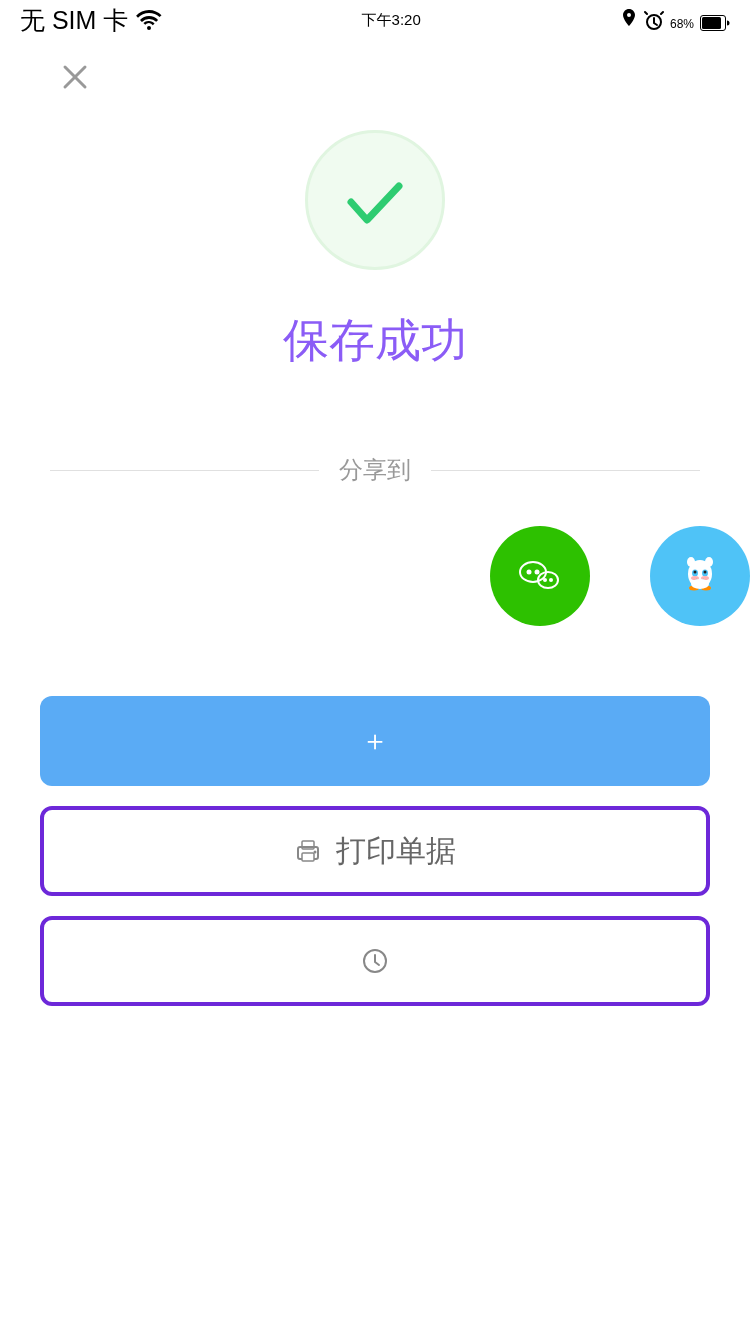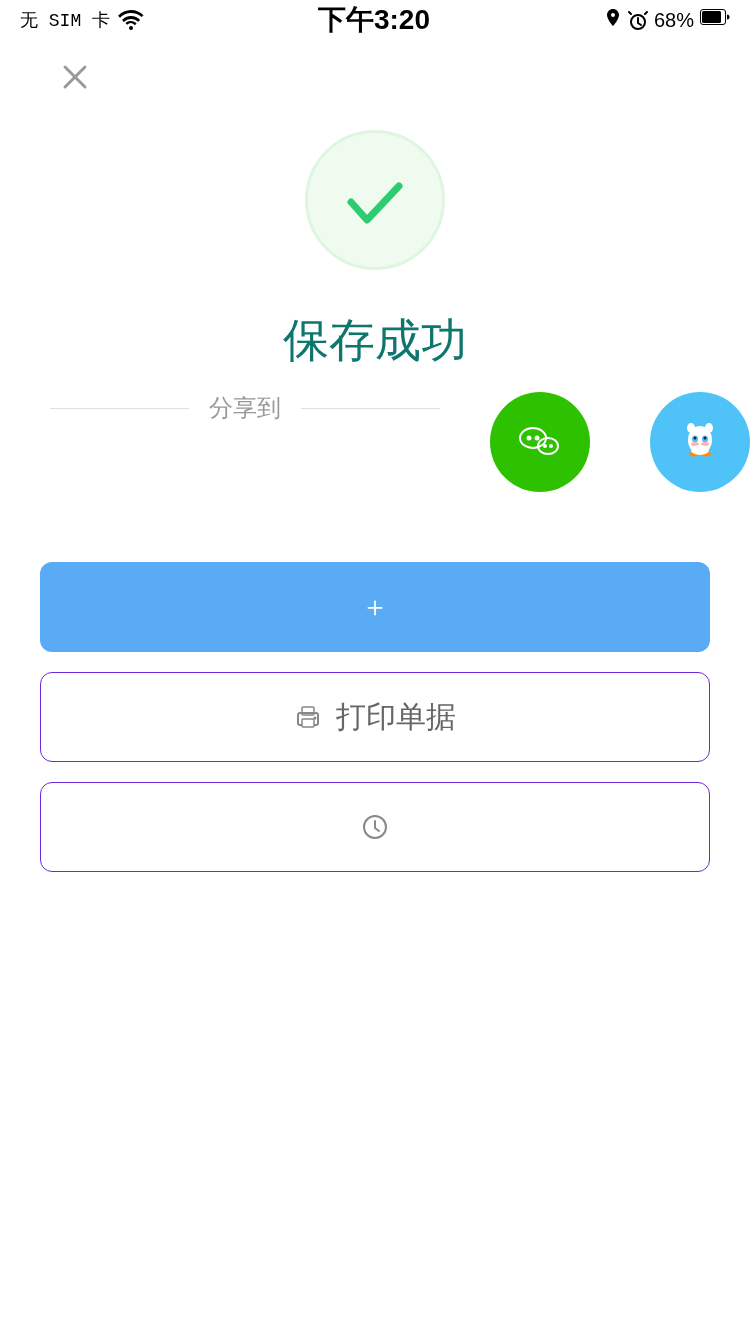--- a/index.html
+++ b/index.html
@@ -23,29 +23,29 @@
       background: #fff;
     }
     .status-left {
       display: flex;
       align-items: center;
       gap: 8px;
       font-size: 22px;
       color: #000;
     }
     .status-center {
-      font-size: 28px;
-      font-weight: 700;
+      font-size: 15px;
+      font-weight: 400;
       color: #000;
     }
     .status-right {
       display: flex;
-      align-items: flex-start;
+      align-items: flex-end;
       gap: 6px;
-      font-size: 20px;
+      font-size: 12px;
       color: #000;
     }
 
     
     .close-btn {
       position: absolute;
       top: 52px;
       left: 50px;
       width: 50px;
       height: 50px;
@@ -89,31 +89,32 @@
     }
     .check-icon svg {
       width: 72px;
       height: 72px;
     }
 
     
     .success-title {
       font-size: 46px;
       font-weight: 400;
-      color: #0f766e;
-      margin-bottom: 20px;
+      color: #8b5cf6;
+      margin-bottom: 50px;
     }
 
     
     .share-section {
       width: 100%;
       display: flex;
-      flex-direction: row;
-      align-items: flex-start;
+      flex-direction: column;
+      align-items: flex-end;
       margin-bottom: 40px;
+      margin-top: 32px;
     }
     .divider-row {
       width: 100%;
       display: flex;
       align-items: center;
       padding: 0 50px;
       margin-bottom: 40px;
     }
     .divider-line {
       flex: 1;
@@ -169,34 +170,34 @@
       font-size: 30px;
       cursor: pointer;
     }
     .action-btn-primary {
       background: #5aabf5;
       color: #fff;
     }
     .action-btn-secondary {
       background: #fff;
       color: #666;
-      border: 1px solid #6d28d9;
+      border: 4px solid #6d28d9;
     }
     .btn-icon {
       font-size: 28px;
       display: flex;
       align-items: center;
     }
   </style>
 </head>
 <body>
 
 <div class="status-bar">
   <div class="status-left">
-    <span style="font-size:18px;font-family:Liberation Mono, monospace;">无 SIM 卡</span>
+    <span style="font-size:25px;">无 SIM 卡</span>
     <svg width="26" height="20" viewBox="0 0 26 20" fill="none">
       <path d="M13 16a2 2 0 1 1 0 4 2 2 0 0 1 0-4zm0-5c2.2 0 4.2.9 5.6 2.4l-1.8 1.8A5 5 0 0 0 13 13a5 5 0 0 0-3.8 1.7l-1.8-1.8A7.4 7.4 0 0 1 13 11zm0-5c3.6 0 6.8 1.5 9.1 3.9l-1.9 1.9A10 10 0 0 0 13 9a10 10 0 0 0-7.1 2.9l-1.9-1.9A13 13 0 0 1 13 6zm0-6c4.9 0 9.3 2 12.5 5.2l-1.9 1.9A15.5 15.5 0 0 0 13 3C8.7 3 4.8 4.8 2 7.7L.1 5.8A18 18 0 0 1 13 0z" fill="#000"></path>
     </svg>
   </div>
   <div class="status-center">下午3:20</div>
   <div class="status-right">
     <svg width="18" height="22" viewBox="0 0 18 22" fill="none">
       <path d="M9 0C5.7 0 3 2.7 3 6c0 4.5 6 11 6 11s6-6.5 6-11c0-3.3-2.7-6-6-6zm0 8a2 2 0 1 1 0-4 2 2 0 0 1 0 4z" fill="#000"></path>
     </svg>
     <svg width="20" height="22" viewBox="0 0 20 22" fill="none">

